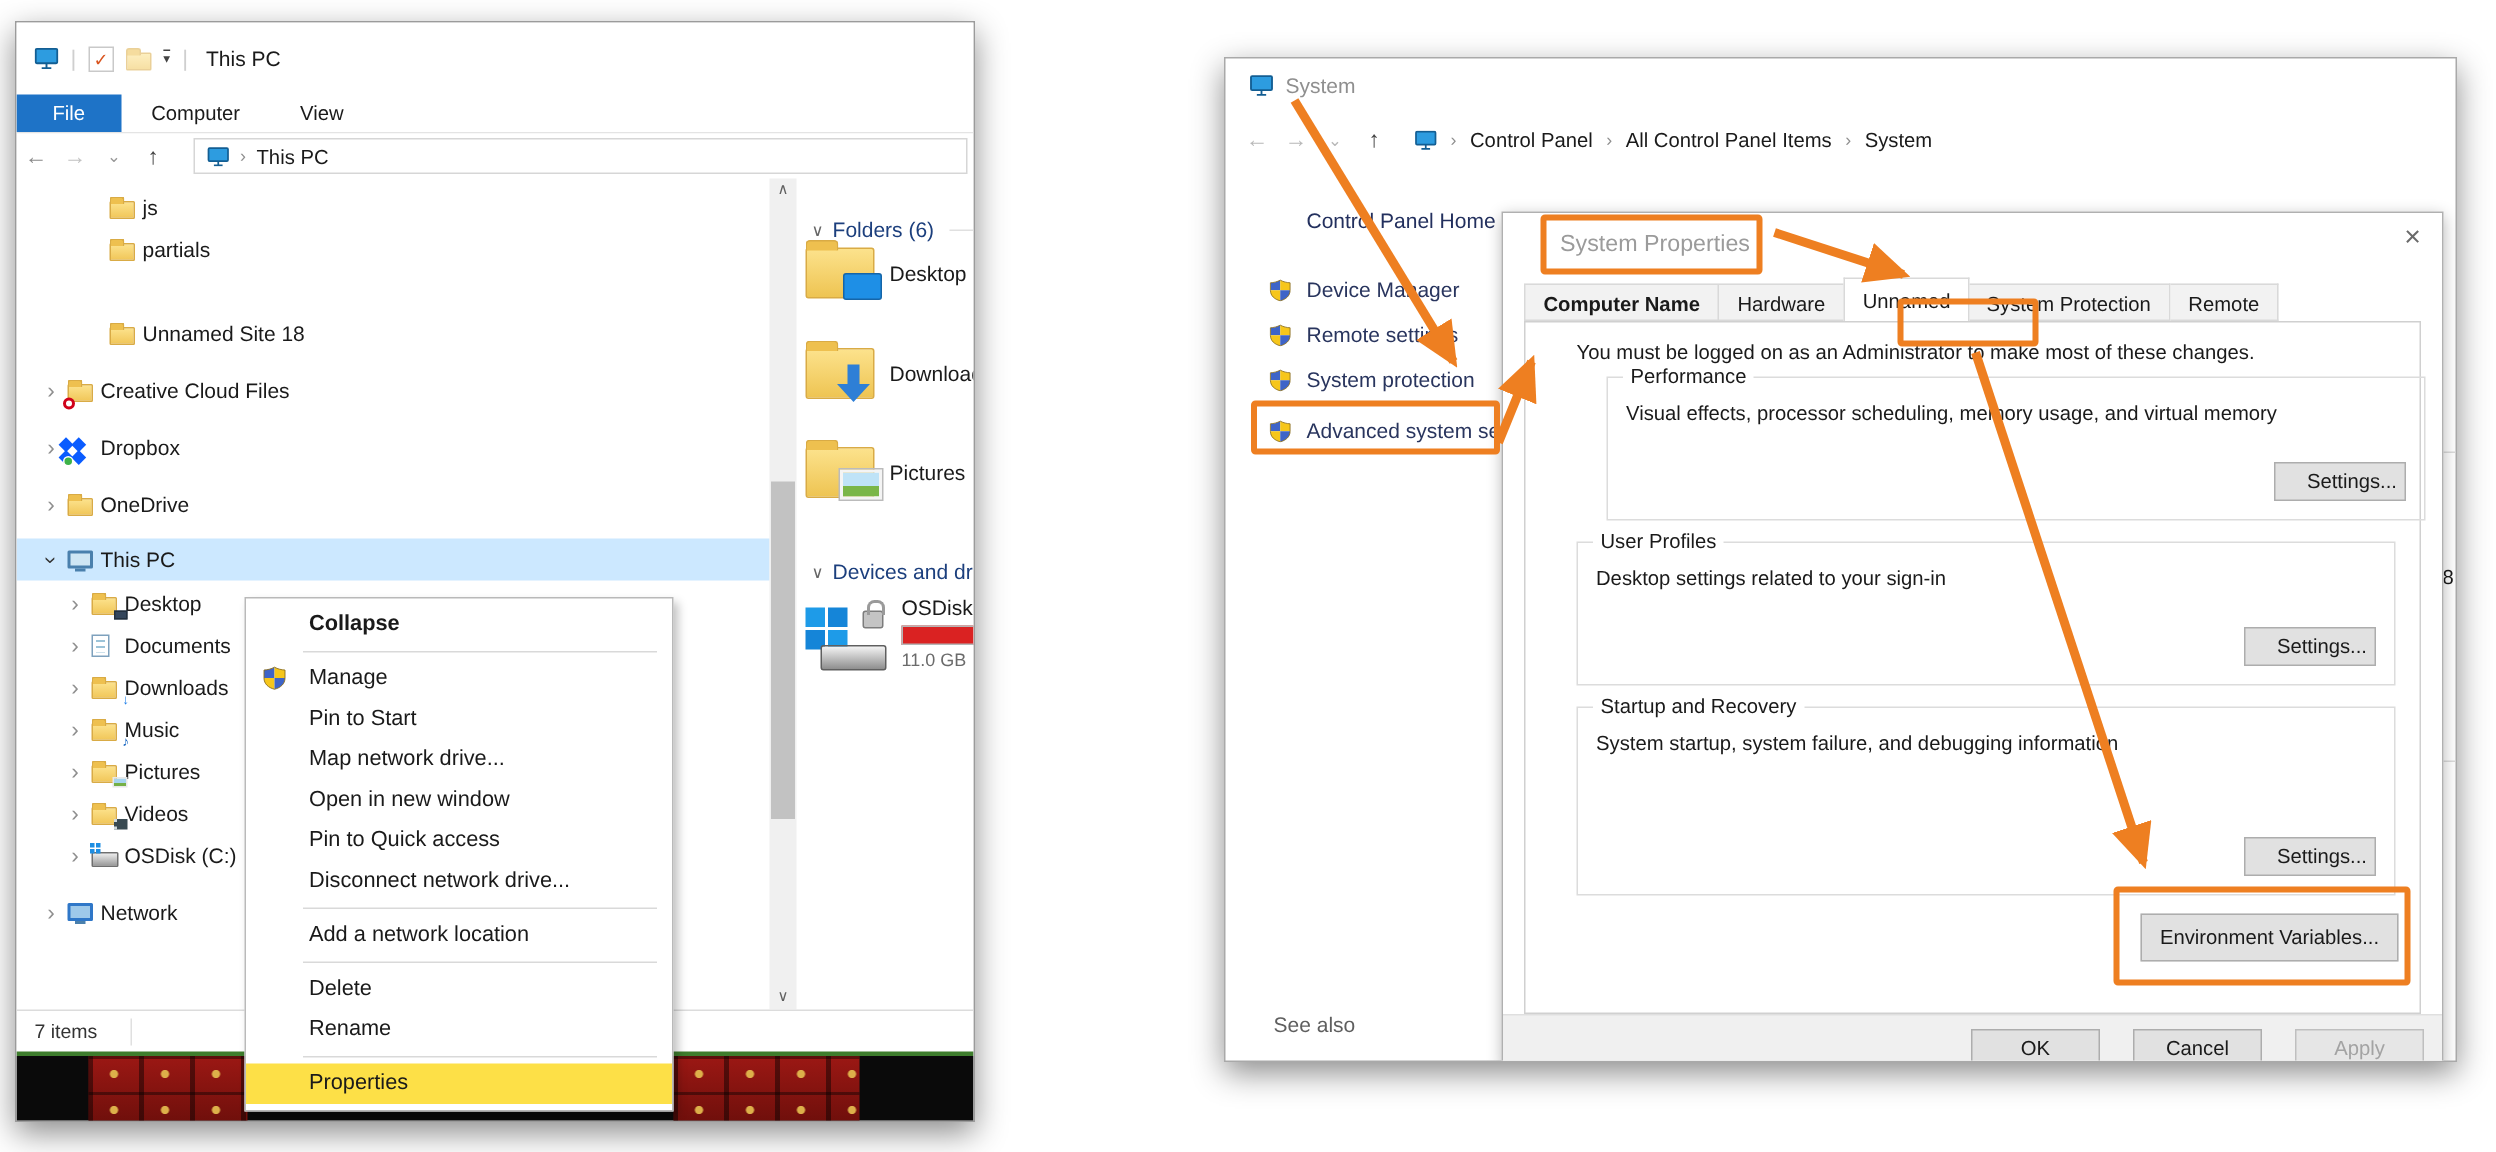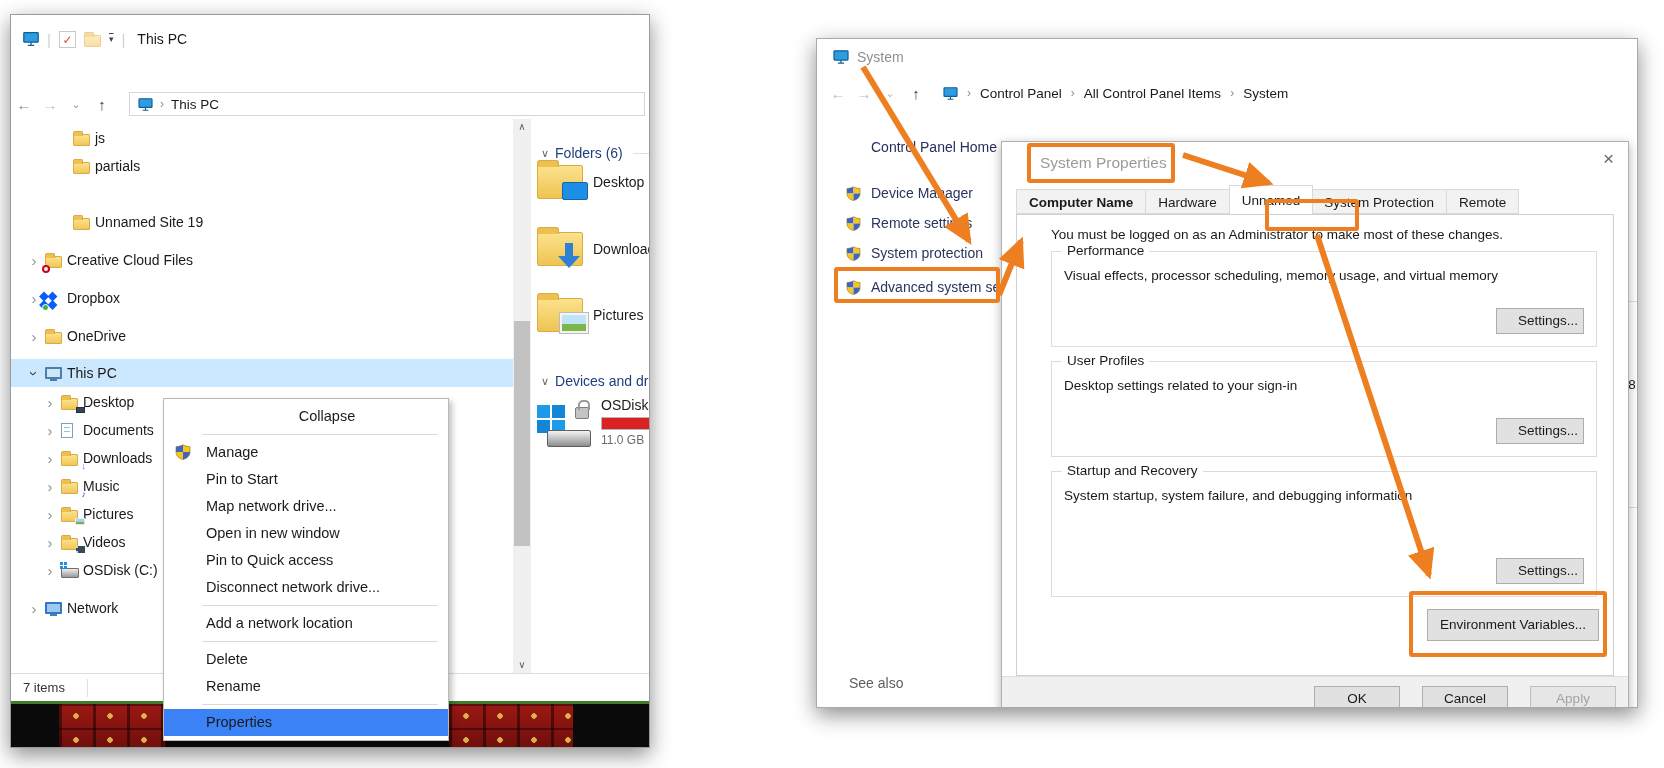--- a/index.html
+++ b/index.html
@@ -106,22 +106,22 @@
   .wseg { position:absolute; top:0; bottom:0;
           background-image:radial-gradient(circle,#ddb04a 2.5px,rgba(0,0,0,0) 3px),
             repeating-linear-gradient(90deg,rgba(0,0,0,.45) 0 3px,rgba(0,0,0,0) 3px 34px),
             repeating-linear-gradient(rgba(0,0,0,.4) 0 2px,rgba(0,0,0,0) 2px 24px),
             linear-gradient(#9c1814,#6e0f0b);
           background-size:34px 24px,auto,auto,auto; }
 
   .ctxmenu { position:absolute; left:152px; top:383px; width:286px; background:#fff;
              border:1px solid #b9b9b9; box-shadow:3px 3px 6px rgba(0,0,0,.25); z-index:30; padding:4px 0; }
   .mi { position:relative; height:27px; line-height:27px; padding-left:42px; font-size:14.5px; white-space:nowrap; }
-  .mi.bold { font-weight:normal;text-align:center; }
-  .mi.hl { background:#3b82f6; }
+  .mi.bold { font-weight:bold; }
+  .mi.hl { background:#fde047; }
   .mi .micon { position:absolute; left:11px; top:5px; }
   .msep { border-top:1px solid #d9d9d9; margin:4px 10px 4px 38px; }
 
   
   .syswin { left:816px; top:38px; width:822px; height:670px; border-color:#a9a9a9; }
   .sys-title { position:absolute; left:16px; top:10px; display:flex; align-items:center; gap:8px;
                color:#8f8f8f; font-size:14px; }
   .sys-addr { position:absolute; left:0; top:40px; right:0; height:28px; display:flex; align-items:center; }
   .sys-addr .nav-g { color:#b9b9b9; }
   .sys-addr .nav-up { color:#444; }
@@ -143,21 +143,21 @@
          border:1px solid #d9d9d9; border-left:none; }
   .tab:first-child { border-left:1px solid #d9d9d9;font-weight:bold; }
   .tab.sel { background:#fff; height:29px; line-height:29px; border:1px solid #d9d9d9; border-bottom:none;
              position:relative; z-index:3; margin:0 -1px; }
   .tabpage { position:absolute; left:14px; top:72px; width:598px; height:462px; background:#fff;
              border:1px solid #d0d0d0; }
   .admin-note { position:absolute; left:34px; top:12px; font-size:13.5px; }
   .grp { position:absolute; left:34px; width:546px; border:1px solid #dcdcdc; }
   .grp-label { position:absolute; left:10px; top:-9px; background:#fff; padding:0 5px; font-size:13.5px; }
   .grp-desc { position:absolute; left:12px; top:16px; font-size:13.5px; white-space:nowrap; }
-  .grp1 { top:36px; height:96px; } .grp2 { top:146px; height:96px; } .grp3 { top:256px; height:126px; }
+  .grp1 { top:36px; height:96px;margin-left:20px; } .grp2 { top:146px; height:96px; } .grp3 { top:256px; height:126px; }
   .btn { position:absolute; height:26px; background:#e1e1e1; border:1px solid #adadad;
          font-size:13.5px; text-align:center; line-height:24px; }
   .grp .btn { right:12px; bottom:12px; width:88px;padding-left:16px; }
   .env-btn { left:410px; top:394px; width:172px; height:32px; line-height:30px; }
   .dlg-footer { position:absolute; left:0; top:534px; width:100%; height:36px; background:#f0f0f0;
                 border-top:1px solid #dfdfdf; }
   .fbtn { top:9px; width:86px; }
   .fbtn.ok { left:312px; } .fbtn.cancel { left:420px; }
   .fbtn.apply { left:528px; background:#e6e6e6; border-color:#bfbfbf; color:#a3a3a3; }
 
@@ -200,20 +200,25 @@
           <use href="#monbig"></use>
         </svg>
       <span class="tb-sep">|</span>
       <span style="width:17px;height:17px;border:1px solid #c9c9c9;background:#fff;color:#d9541e;font-size:12px;text-align:center;line-height:16px;">✓</span>
       <span class="fold" style="opacity:.55"></span>
       <span class="qat-drop">▾</span>
       <span class="tb-sep">|</span>
       <span class="tb-title">This PC</span>
     </div>
 
+    <div class="ribbon">
+      <div class="rtab file">File</div>
+      <div class="rtab">Computer</div>
+      <div class="rtab">View</div>
+    </div>
 
     <div class="addr-row">
       <span class="nav-g" style="color:#8a8a8a">←</span>
       <span class="nav-g" style="color:#c2c2c2">→</span>
       <span class="nav-g" style="color:#9a9a9a;font-size:11px">⌄</span>
       <span class="nav-g" style="color:#444">↑</span>
       <div class="addr-box">
         <svg class="shield" style="width:15px;height:13px" viewBox="0 0 20 18">
             <use href="#monbig"></use>
           </svg>
@@ -236,21 +241,21 @@
           <span class="tico">
             <span class="fold"></span>
           </span>
           <span class="tlabel">partials</span>
         </div>
       <div class="trow lvl3" style="top:89px">
           <span class="chev hid"></span>
           <span class="tico">
             <span class="fold"></span>
           </span>
-          <span class="tlabel">Unnamed Site 19</span>
+          <span class="tlabel">Unnamed Site 18</span>
         </div>
 
       <div class="trow lvl1" style="top:127px">
           <span class="chev">›</span>
           <span class="tico">
             <span class="fold"></span>
             <span class="badge-cc"></span>
           </span>
           <span class="tlabel">Creative Cloud Files</span>
         </div>

